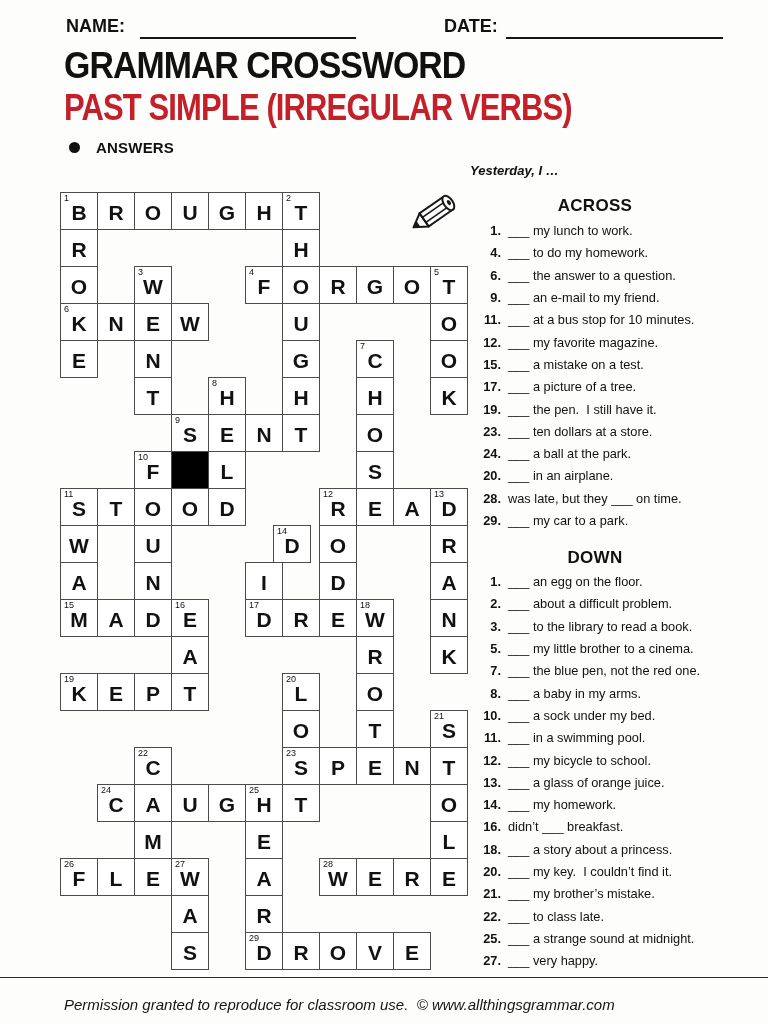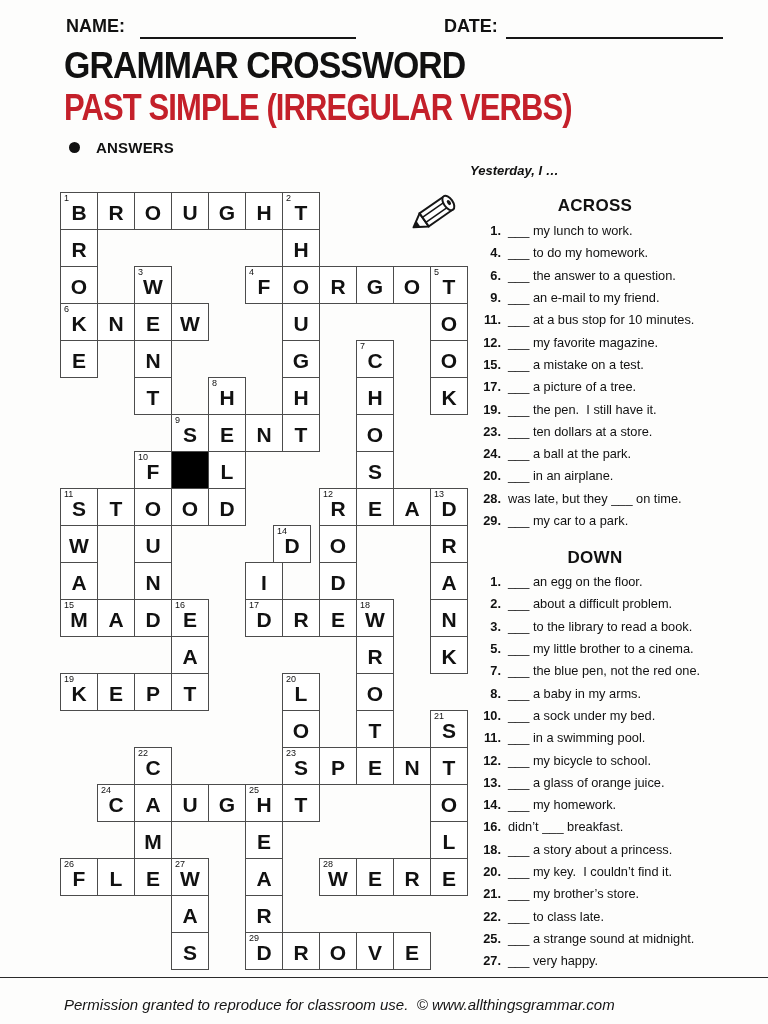--- a/index.html
+++ b/index.html
@@ -557,21 +557,21 @@
     <div class="clue">
       <span class="clue-num">18.</span>
       <span class="clue-text">___ a story about a princess.</span>
     </div>
     <div class="clue">
       <span class="clue-num">20.</span>
       <span class="clue-text">___ my key.  I couldn’t find it.</span>
     </div>
     <div class="clue">
       <span class="clue-num">21.</span>
-      <span class="clue-text">___ my brother’s store.</span>
+      <span class="clue-text">___ my brother’s mistake.</span>
     </div>
     <div class="clue">
       <span class="clue-num">22.</span>
       <span class="clue-text">___ to class late.</span>
     </div>
     <div class="clue">
       <span class="clue-num">25.</span>
       <span class="clue-text">___ a strange sound at midnight.</span>
     </div>
     <div class="clue">

